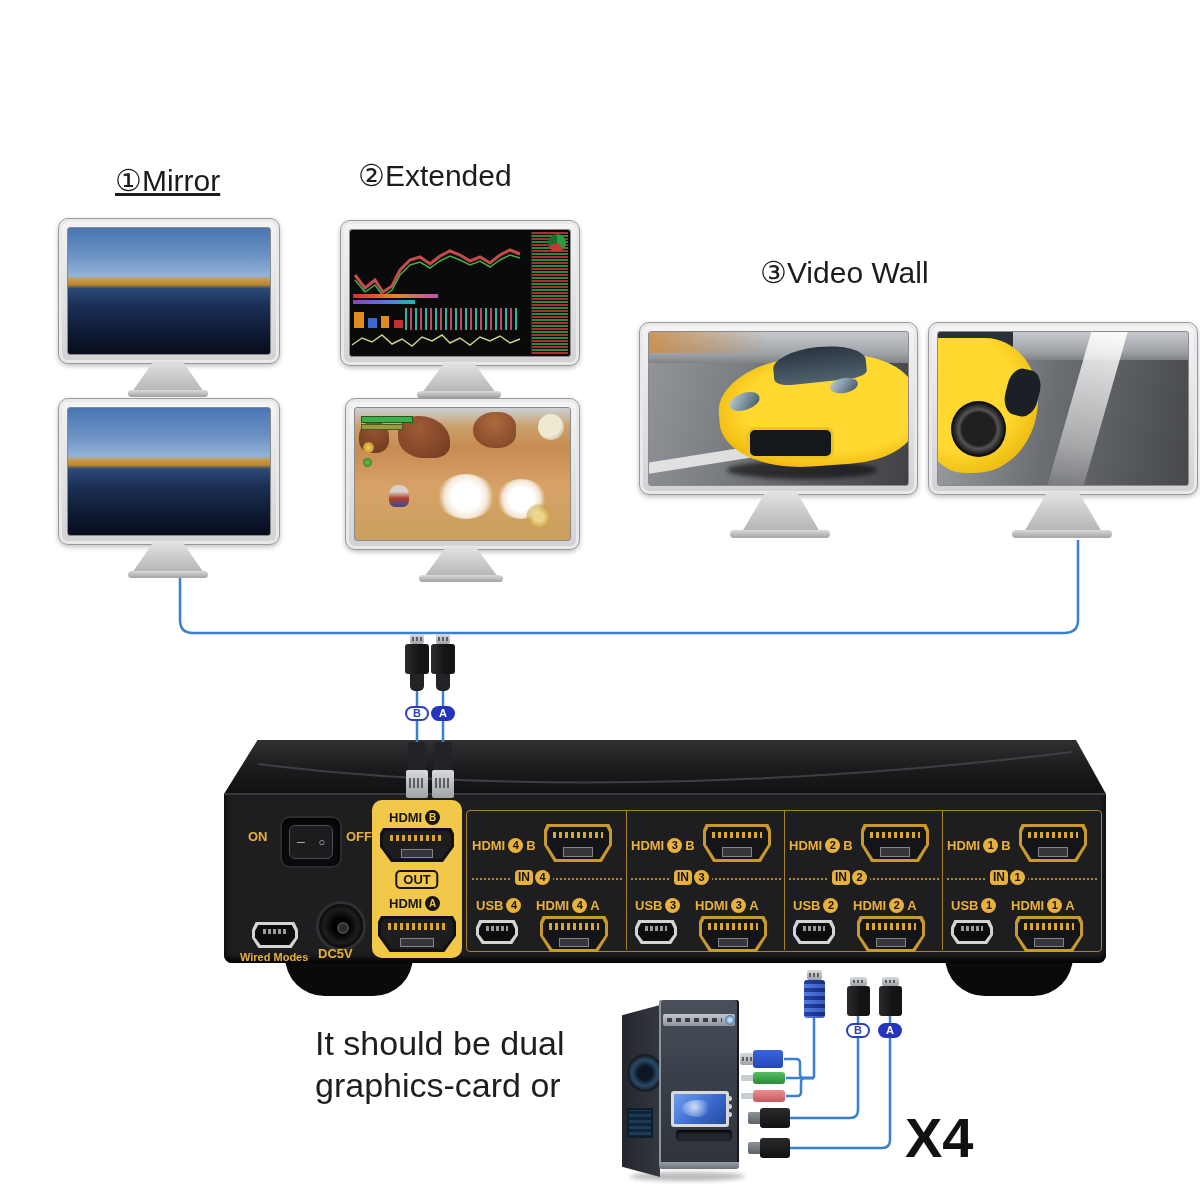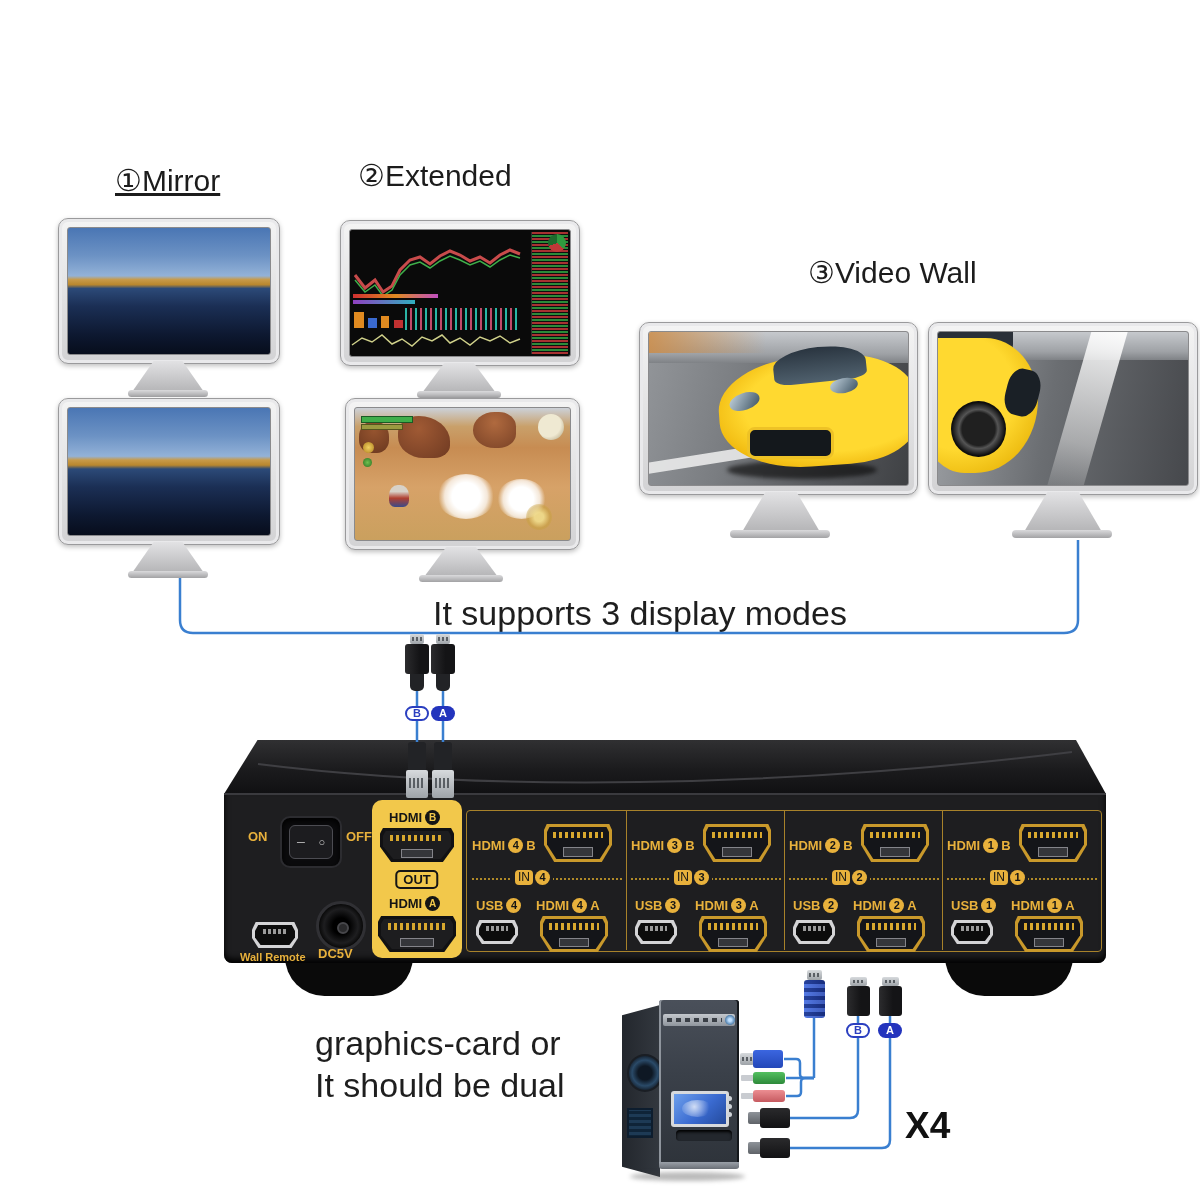--- a/index.html
+++ b/index.html
@@ -79,21 +79,21 @@
              background:radial-gradient(ellipse at 30% 40%,#ffd930 0 50%,#eab70c 80%,#c89400);}
   .wheel{position:absolute;left:5%;top:45%;width:22%;height:37%;border-radius:50%;
          background:radial-gradient(circle,#202020 0 42%,#555 50%,#0e0e0e 68%,#050505);}
   .intake{position:absolute;left:27%;top:24%;width:13%;height:31%;transform:rotate(14deg);
           border-radius:40%;background:#1a2026;}
   .apillar{position:absolute;left:0;top:0;width:30%;height:26%;border-radius:0 0 70% 0;background:#2a3038;}
 
   
   .support-note{font-size:34px;color:#1e1e1e;}
   .bottom-note{font-size:34px;color:#1e1e1e;line-height:42px;}
-  .x4{font-size:37px;font-weight:bold;color:#111;}
+  .x4{font-size:56px;font-weight:bold;color:#111;}
 
   
   .conn-tip{position:absolute;background:linear-gradient(180deg,#d7dadd,#9ea3a8);border-radius:2px;}
   .conn-tip:after{content:"";position:absolute;left:15%;right:15%;top:30%;height:35%;
                   background:repeating-linear-gradient(90deg,#5a5f64 0 2px,transparent 2px 4px);}
   .conn-body{position:absolute;background:linear-gradient(90deg,#2c2c2e,#141416 60%);border-radius:3px;}
   .conn-boot{position:absolute;background:#222326;border-radius:0 0 5px 5px;}
   .pill{position:absolute;width:24px;height:15px;border-radius:8px;text-align:center;
         font-size:11px;font-weight:bold;line-height:15px;box-sizing:border-box;}
   .pill-white{background:#fff;border:2px solid #2b3fc0;color:#2b3fc0;line-height:11px;}
@@ -142,21 +142,21 @@
   .hdmiport .hpins{position:absolute;left:13%;right:13%;top:20%;height:18%;
                    background:repeating-linear-gradient(90deg,#d8a82e 0 3px,transparent 3px 6px);}
   .hdmiport .hslot{position:absolute;left:28%;right:28%;bottom:13%;height:20%;
                    background:#35363a;border:1px solid #84848a;}
   .inrow{position:absolute;top:810px;width:158px;height:140px;z-index:3;}
   .inrow.bl{border-left:1px solid #a8822a;}
   .inframe{left:466px;top:810px;width:634px;height:140px;border:1px solid #a8822a;border-radius:4px;z-index:2;}
   .plabel{position:absolute;display:flex;align-items:center;gap:3px;}
   .dotline{position:absolute;left:4px;right:4px;top:68px;border-top:2px dotted #b08a28;}
   .inbadge-wrap{position:absolute;top:59px;left:44px;background:#1e1e20;padding:1px 3px;display:flex;gap:2px;align-items:center;}
-  .inbadge{background:#e8b13c;color:#151515;border-radius:4px;padding:0 3px;font-weight:normal;font-size:12px;line-height:15px;}
+  .inbadge{background:#e8b13c;color:#151515;border-radius:4px;padding:0 3px;font-weight:bold;font-size:12px;line-height:15px;}
 
   
   .tower-side{left:622px;top:1005px;width:38px;height:172px;
               clip-path:polygon(0 6%,100% 0,100% 100%,0 94%);
               background:linear-gradient(90deg,#23272d,#33383f);}
   .tower-fan{left:627px;top:1054px;width:32px;height:34px;border-radius:50%;
              background:radial-gradient(circle,#0e1824 30%,#2a4a68 55%,#16212e 75%);border:2px solid #1a1e24;}
   .tower-vent{left:627px;top:1108px;width:26px;height:30px;background:#16304a;
               box-shadow:inset 0 0 0 2px #0d1d2e;
               background-image:repeating-linear-gradient(180deg,#1d3a55 0 3px,#0f2438 3px 6px);}
@@ -209,21 +209,21 @@
     <path d="M814,1018 V1078" fill="none" stroke="#3a7fd0" stroke-width="2.5"></path>
     <path d="M784,1059 H796 Q800,1059 800,1063 V1074 Q800,1078 804,1078 H814" fill="none" stroke="#3a7fd0" stroke-width="2.5"></path>
     <path d="M786,1078 H814" fill="none" stroke="#3a7fd0" stroke-width="2.5"></path>
     <path d="M786,1096 H797 Q801,1096 801,1092 V1082 Q801,1078 805,1078 H814" fill="none" stroke="#3a7fd0" stroke-width="2.5"></path>
     <path d="M858,1016 V1110 Q858,1118 850,1118 H790" fill="none" stroke="#3a7fd0" stroke-width="2.5"></path>
     <path d="M890,1016 V1140 Q890,1148 882,1148 H790" fill="none" stroke="#3a7fd0" stroke-width="2.5"></path>
   </svg>
 
   <div class="abs mode-label" style="left:115px;top:163px;text-decoration:underline;">①Mirror</div>
   <div class="abs mode-label" style="left:358px;top:158px;">②Extended</div>
-  <div class="abs mode-label" style="left:808px;top:255px;">③Video Wall</div>
+  <div class="abs mode-label" style="left:760px;top:255px;">③Video Wall</div>
 
   <div class="monitor z3" style="left:58px;top:218px;width:220px;height:144px;">
     <div class="screen screen-lake"></div>
   </div>
   <div class="stand z3" style="left:132px;top:361px;width:72px;height:31px;"></div>
   <div class="stand-base z3" style="left:128px;top:390px;width:80px;height:7px;"></div>
 
   <div class="monitor z3" style="left:58px;top:398px;width:220px;height:145px;">
     <div class="screen screen-lake"></div>
   </div>
@@ -292,21 +292,20 @@
       <div class="lanestripe"></div>
       <div class="apillar"></div>
       <div class="carbody-r"></div>
       <div class="intake"></div>
       <div class="wheel"></div>
     </div>
   </div>
   <div class="stand z3" style="left:1024px;top:492px;width:78px;height:40px;"></div>
   <div class="stand-base z3" style="left:1012px;top:530px;width:100px;height:8px;"></div>
 
-  <div class="abs support-note" style="left:433px;top:594px;">It supports 3 display modes</div>
 
   <div class="conn-tip z3" style="left:410px;top:634px;width:14px;height:10px;"></div>
   <div class="conn-body z3" style="left:405px;top:644px;width:24px;height:30px;"></div>
   <div class="conn-boot z3" style="left:410px;top:674px;width:14px;height:17px;"></div>
   <div class="conn-tip z3" style="left:436px;top:634px;width:14px;height:10px;"></div>
   <div class="conn-body z3" style="left:431px;top:644px;width:24px;height:30px;"></div>
   <div class="conn-boot z3" style="left:436px;top:674px;width:14px;height:17px;"></div>
   <div class="pill pill-white z3" style="left:405px;top:706px;">B</div>
   <div class="pill pill-blue z3" style="left:431px;top:706px;">A</div>
 
@@ -327,21 +326,21 @@
         <span>○</span>
       </div>
   </div>
   <div class="abs gold lbl13 z3" style="left:346px;top:829px;">OFF</div>
 
   <div class="uport" style="left:252px;top:922px;width:46px;height:26px;">
     <div class="uo"></div>
       <div class="ui"></div>
       <div class="up"></div>
   </div>
-  <div class="abs gold lbl11 z3" style="left:240px;top:951px;">Wall Remote</div>
+  <div class="abs gold lbl11 z3" style="left:240px;top:951px;">Wired Modes</div>
   <div class="abs dcjack"></div>
   <div class="abs gold lbl13 z3" style="left:318px;top:946px;">DC5V</div>
 
   <div class="abs outpanel">
     <div class="plabel" style="left:17px;top:10px;color:#151515;font-weight:bold;font-size:13px;">
       <span>HDMI</span>
         <span class="outbadge">B</span>
     </div>
     <div class="hdmiport darkstyle" style="left:8px;top:28px;width:74px;height:34px;">
       <div class="ho hp-clip"></div>
@@ -514,22 +513,22 @@
     </div>
     <div class="hdmiport goldstyle" style="left:72px;top:106px;width:68px;height:36px;">
       <div class="ho hp-clip"></div>
         <div class="hi hp-clip"></div>
         <div class="hpins"></div>
         <div class="hslot"></div>
     </div>
   </div>
 
   <div class="abs bottom-note" style="left:315px;top:1022px;">
+    <div>It should be dual</div>
     <div>graphics-card or</div>
-    <div>It should be dual</div>
   </div>
 
   <div class="abs tower-side"></div>
   <div class="abs tower-fan"></div>
   <div class="abs tower-vent"></div>
   <div class="abs tower-front"></div>
   <div class="abs tower-topstrip"></div>
   <div class="abs tower-pwr"></div>
   <div class="abs tower-lcd">
       <div class="lcd-swirl"></div>

